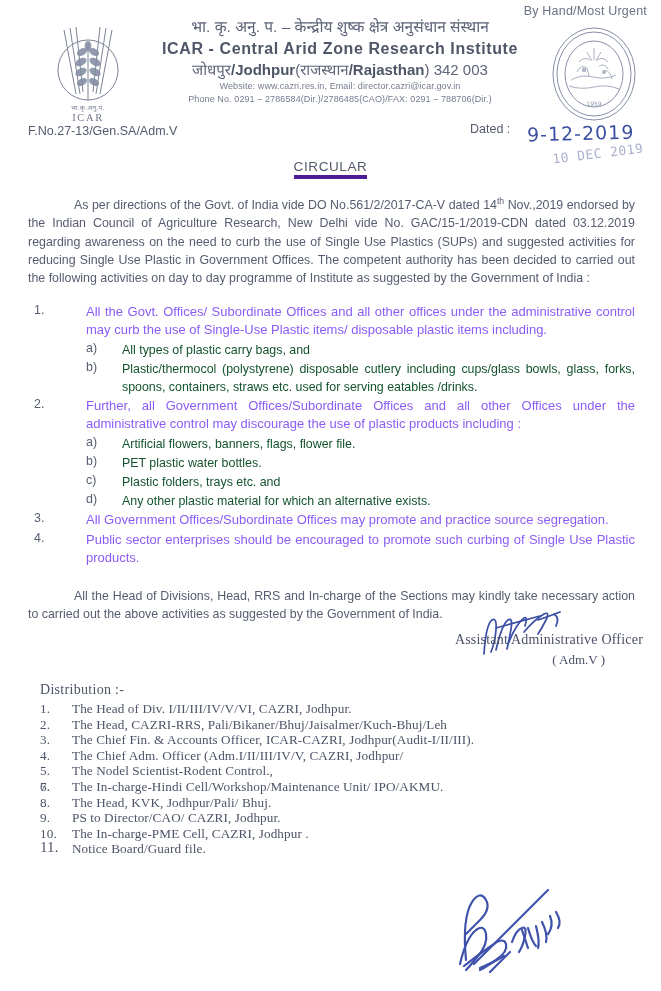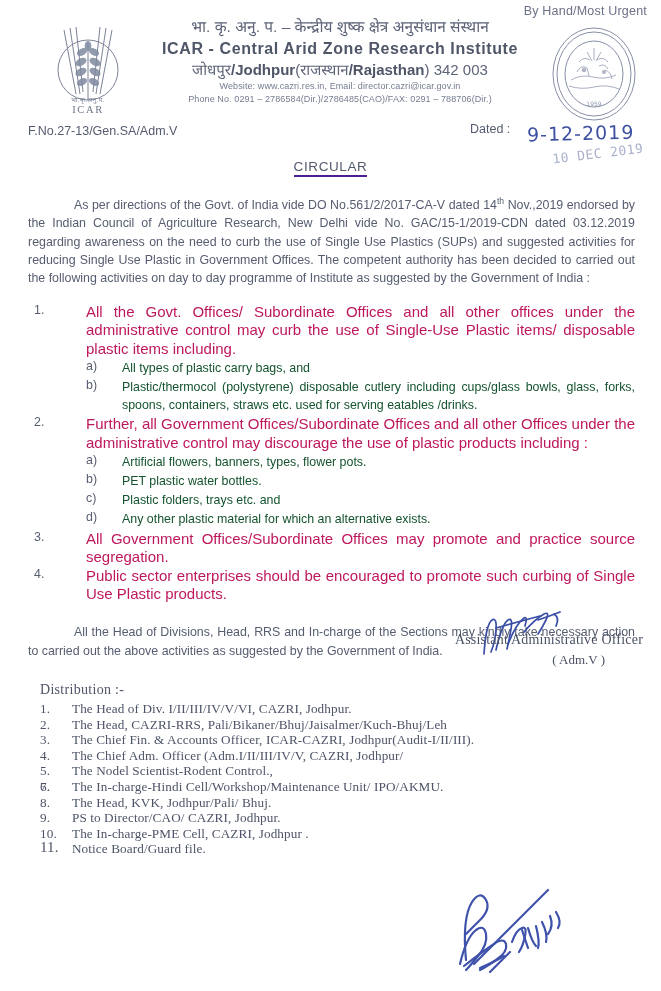--- a/index.html
+++ b/index.html
@@ -45,21 +45,21 @@
     position: absolute;
     left: 36px;
     top: 6px;
     width: 104px;
     height: 104px;
   }
   .icar-logo svg { display:block; }
   .logo-caption {
     position: absolute;
     left: 36px;
-    top: 80px;
+    top: 88px;
     width: 104px;
     text-align: center;
     color: #6e7competitor;
   }
   .logo-cap-hi {
     font-size: 6.5px;
     color: #7a8196;
     letter-spacing: .3px;
     line-height: 8px;
   }
@@ -155,21 +155,21 @@
     position: absolute;
     top: 159px;
     left: 0;
     width: 661px;
     text-align: center;
     font-size: 13.5px;
     color: #535a6e;
     letter-spacing: .6px;
   }
   .circular-title span {
-    border-bottom: 2px solid #4c1d95;
+    border-bottom: 4px solid #4c1d95;
     padding-bottom: 1px;
   }
 
   
   .body-wrap {
     position: absolute;
     left: 28px;
     top: 192px;
     width: 607px;
   }
@@ -193,24 +193,24 @@
     margin-bottom: 1px;
   }
   .num-marker {
     position: absolute;
     left: 6px;
     top: 0;
     font-size: 12.4px;
     color: #565d70;
   }
   .num-text {
-    font-size: 15px;
+    font-size: 13px;
     line-height: 18.2px;
     text-align: justify;
-    color: #be185d;
+    color: #8b5cf6;
   }
   .sub-list {
     margin: 0;
     padding: 0;
     list-style: none;
   }
   .sub-item {
     position: relative;
     padding-left: 36px;
     margin-top: 1px;
@@ -411,21 +411,21 @@
               <div class="sub-text">Plastic/thermocol (polystyrene) disposable cutlery including cups/glass bowls, glass, forks, spoons, containers, straws etc. used for serving eatables /drinks.</div>
             </li>
           </ul>
         </li>
         <li class="num-item">
           <span class="num-marker">2.</span>
           <div class="num-text">Further, all Government Offices/Subordinate Offices and all other Offices under the administrative control may discourage the use of plastic products including :</div>
           <ul class="sub-list">
             <li class="sub-item">
               <span class="sub-marker">a)</span>
-              <div class="sub-text">Artificial flowers, banners, types, flower pots.</div>
+              <div class="sub-text">Artificial flowers, banners, flags, flower file.</div>
             </li>
             <li class="sub-item">
               <span class="sub-marker">b)</span>
               <div class="sub-text">PET plastic water bottles.</div>
             </li>
             <li class="sub-item">
               <span class="sub-marker">c)</span>
               <div class="sub-text">Plastic folders, trays etc. and</div>
             </li>
             <li class="sub-item">

